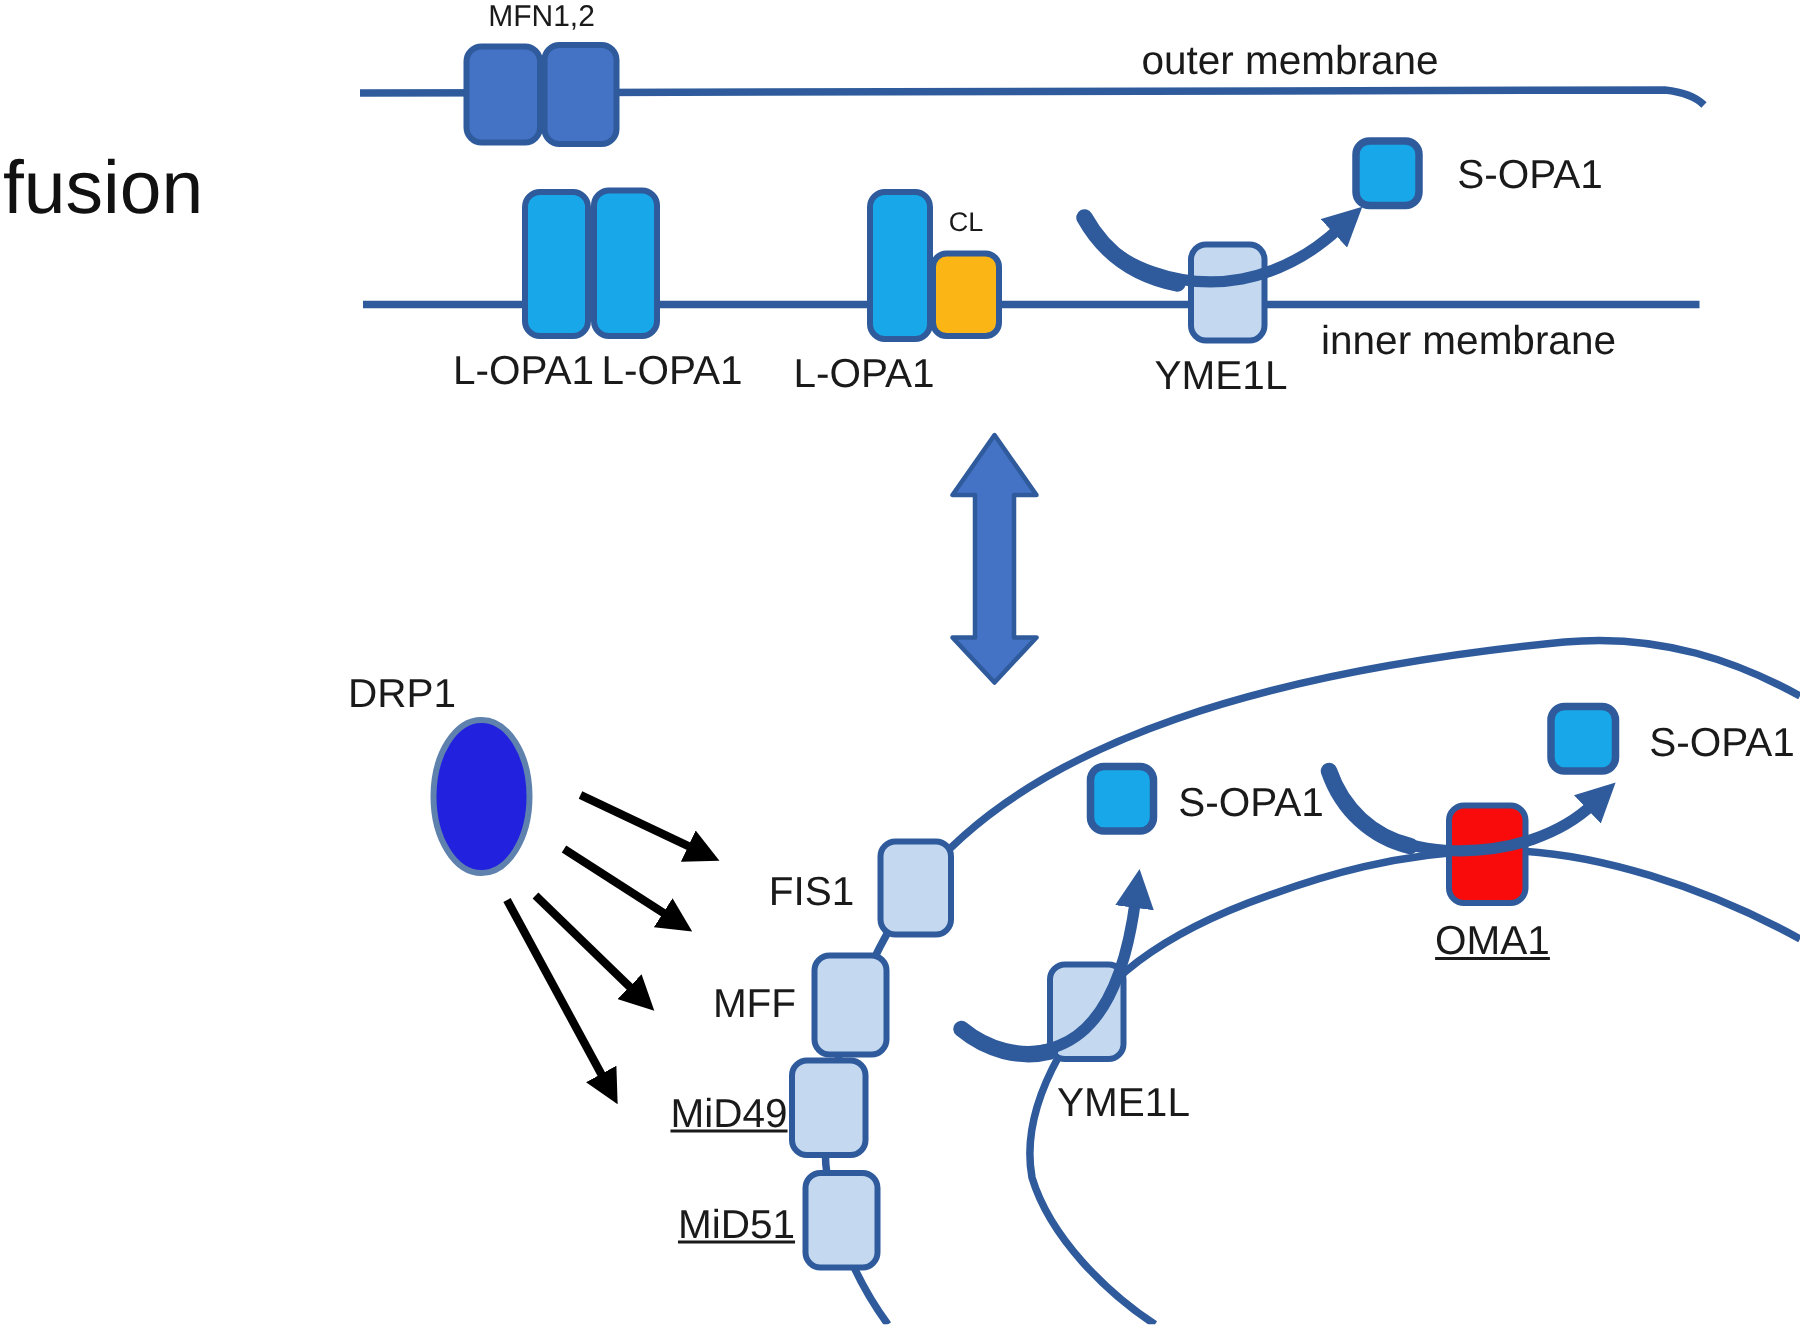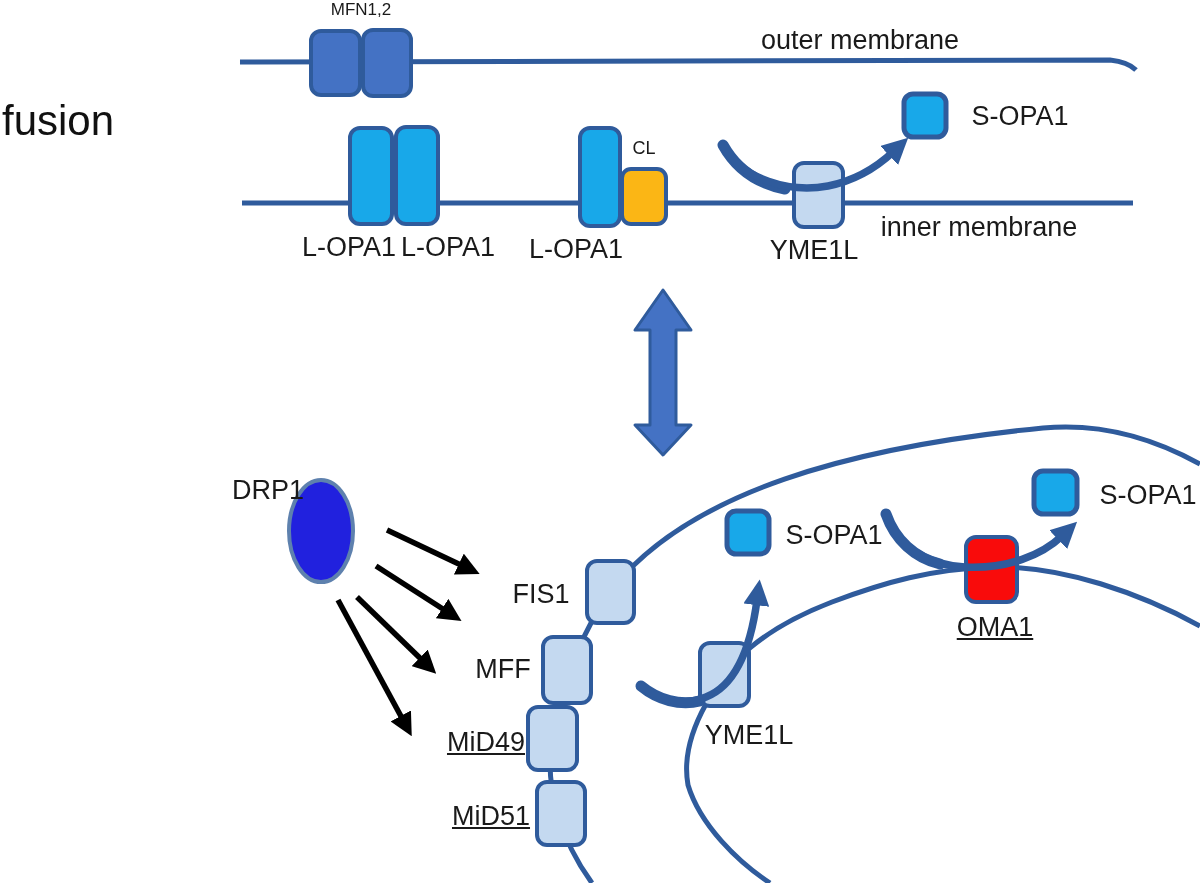--- a/index.html
+++ b/index.html
@@ -15,21 +15,21 @@
     position:absolute;
     color:#1a1a1a;
     font-size:27px;
     line-height:1.05;
     white-space:nowrap;
     transform:translateX(-50%);
   }
   .section-lbl{
     position:absolute;
     color:#111;
-    font-size:42px;
+    font-size:50px;
     line-height:1.0;
     white-space:nowrap;
   }
   .stroke-blue{stroke:#2F5B9C;fill:none;}
 </style>
 </head>
 <body>
 
 <div class="canvas">
 
@@ -85,33 +85,33 @@
 
     <path class="stroke-blue" stroke-width="11" stroke-linecap="round" d="M 641,686 C 658,700 680,706 700,701"></path>
     <path class="stroke-blue" stroke-width="7.5" stroke-linecap="round" marker-end="url(#ah-blue)" d="M 641,686 C 660,701 684,706 706,697 C 734,686 750,653 757,600"></path>
 
     <path class="stroke-blue" stroke-width="11" stroke-linecap="round" d="M 886,514 C 895,540 915,558 940,564"></path>
     <path class="stroke-blue" stroke-width="7.5" stroke-linecap="round" marker-end="url(#ah-blue)" d="M 886,514 C 898,548 928,565 965,567 C 1008,569 1042,555 1062,536"></path>
   </svg>
 
   <div class="section-lbl" style="left:2px;top:100px;">fusion</div>
 
-  <div class="lbl" style="left:361px;top:1px;font-size:17px;">MFN1,2</div>
+  <div class="lbl" style="left:361px;top:1px;font-size:20px;">MFN1,2</div>
   <div class="lbl" style="left:979px;top:213px;">inner membrane</div>
   <div class="lbl" style="left:860px;top:26px;">outer membrane</div>
 
   <div class="lbl" style="left:349px;top:233px;">L-OPA1</div>
   <div class="lbl" style="left:448px;top:233px;">L-OPA1</div>
   <div class="lbl" style="left:576px;top:235px;">L-OPA1</div>
   <div class="lbl" style="left:644px;top:139px;font-size:18px;">CL</div>
 
   <div class="lbl" style="left:814px;top:236px;">YME1L</div>
   <div class="lbl" style="left:1020px;top:102px;">S-OPA1</div>
 
-  <div class="lbl" style="left:268px;top:476px;">DRP1</div>
+  <div class="lbl" style="left:268px;top:448px;">DRP1</div>
   <div class="lbl" style="left:541px;top:580px;">FIS1</div>
   <div class="lbl" style="left:503px;top:655px;text-align:right;">MFF</div>
   <div class="lbl" style="left:486px;top:728px;text-decoration:underline;">MiD49</div>
   <div class="lbl" style="left:491px;top:802px;text-decoration:underline;">MiD51</div>
 
   <div class="lbl" style="left:749px;top:721px;">YME1L</div>
   <div class="lbl" style="left:834px;top:521px;">S-OPA1</div>
   <div class="lbl" style="left:995px;top:613px;text-decoration:underline;">OMA1</div>
   <div class="lbl" style="left:1148px;top:481px;">S-OPA1</div>
 

